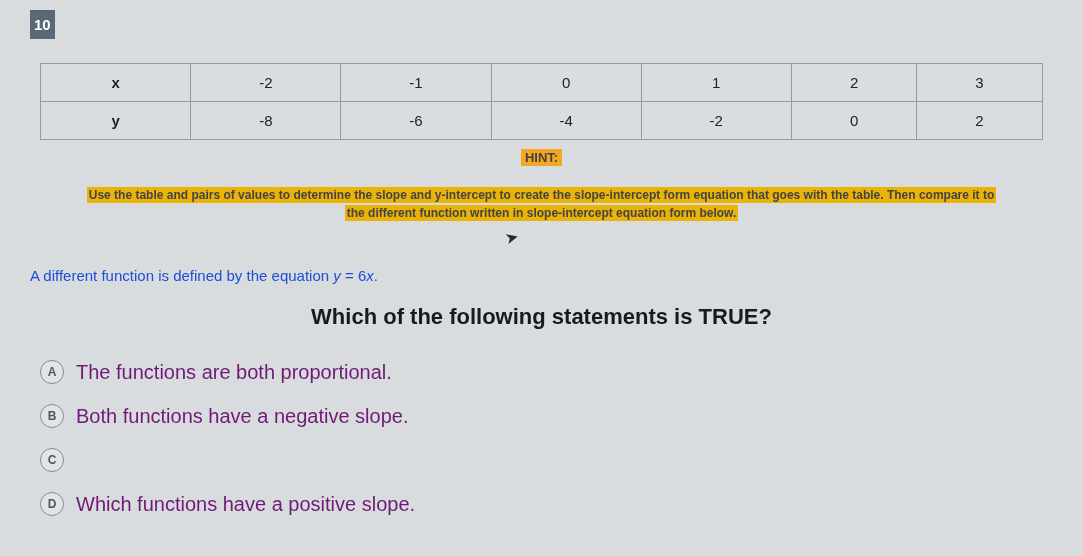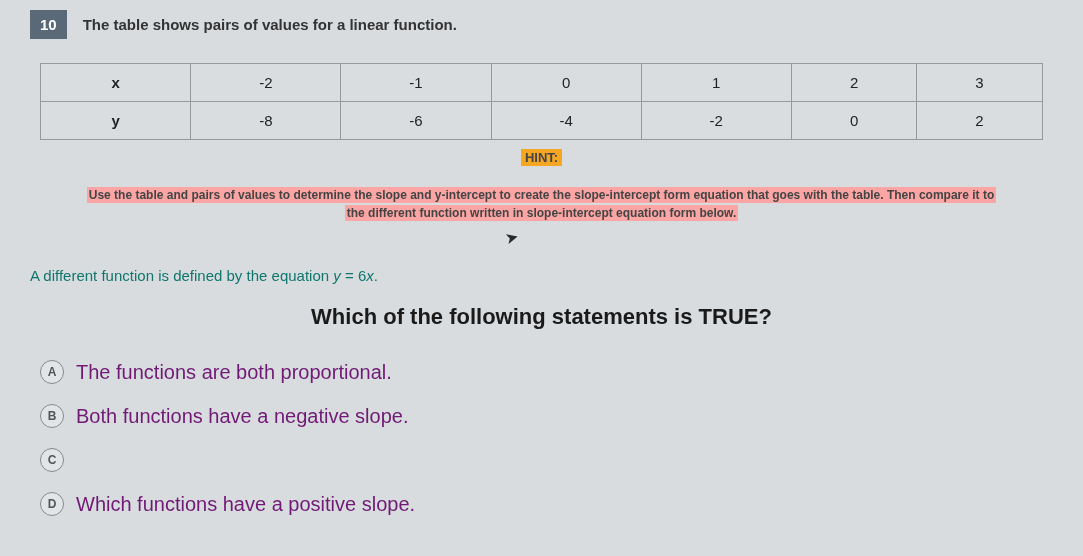--- a/index.html
+++ b/index.html
@@ -19,21 +19,21 @@
       display: flex;
       align-items: center;
       gap: 16px;
       margin-bottom: 24px;
     }
     .question-number {
       background: #5a6978;
       color: #fff;
       font-weight: bold;
       font-size: 15px;
-      padding: 6px 10px;
+      padding: 6px 4px;
       display: inline-block;
     }
     .question-title {
       font-size: 15px;
       font-weight: bold;
       color: #333;
     }
     table.data-table {
       width: 98%;
       margin: 0 auto 8px auto;
@@ -65,34 +65,34 @@
     }
     .hint-text {
       text-align: center;
       font-size: 12px;
       font-weight: bold;
       color: #444;
       margin: 0 auto 18px auto;
       line-height: 1.5;
     }
     .hint-text span {
-      background: #fca5a5;
+      background: #eab308;
       padding: 1px 2px;
     }
     .cursor {
       position: relative;
       left: -30px;
       top: -12px;
       display: inline-block;
       font-size: 16px;
       transform: rotate(-15deg);
     }
     .prompt-line {
       font-size: 15px;
-      color: #0f766e;
+      color: #1d4ed8;
       margin: 8px 0 20px 0;
     }
     .prompt-line .italic {
       font-style: italic;
     }
     .main-question {
       text-align: center;
       font-size: 22px;
       font-weight: bold;
       color: #1a1a1a;
@@ -129,21 +129,20 @@
     }
     .option-text .italic {
       font-style: italic;
     }
   </style>
 </head>
 <body>
 
 <div class="header-row">
   <div class="question-number">10</div>
-  <div class="question-title">The table shows pairs of values for a linear function.</div>
 </div>
 
 <table class="data-table">
   <tbody>
       <tr>
     <td class="label">x</td>
     <td>-2</td>
     <td>-1</td>
     <td>0</td>
     <td>1</td>

